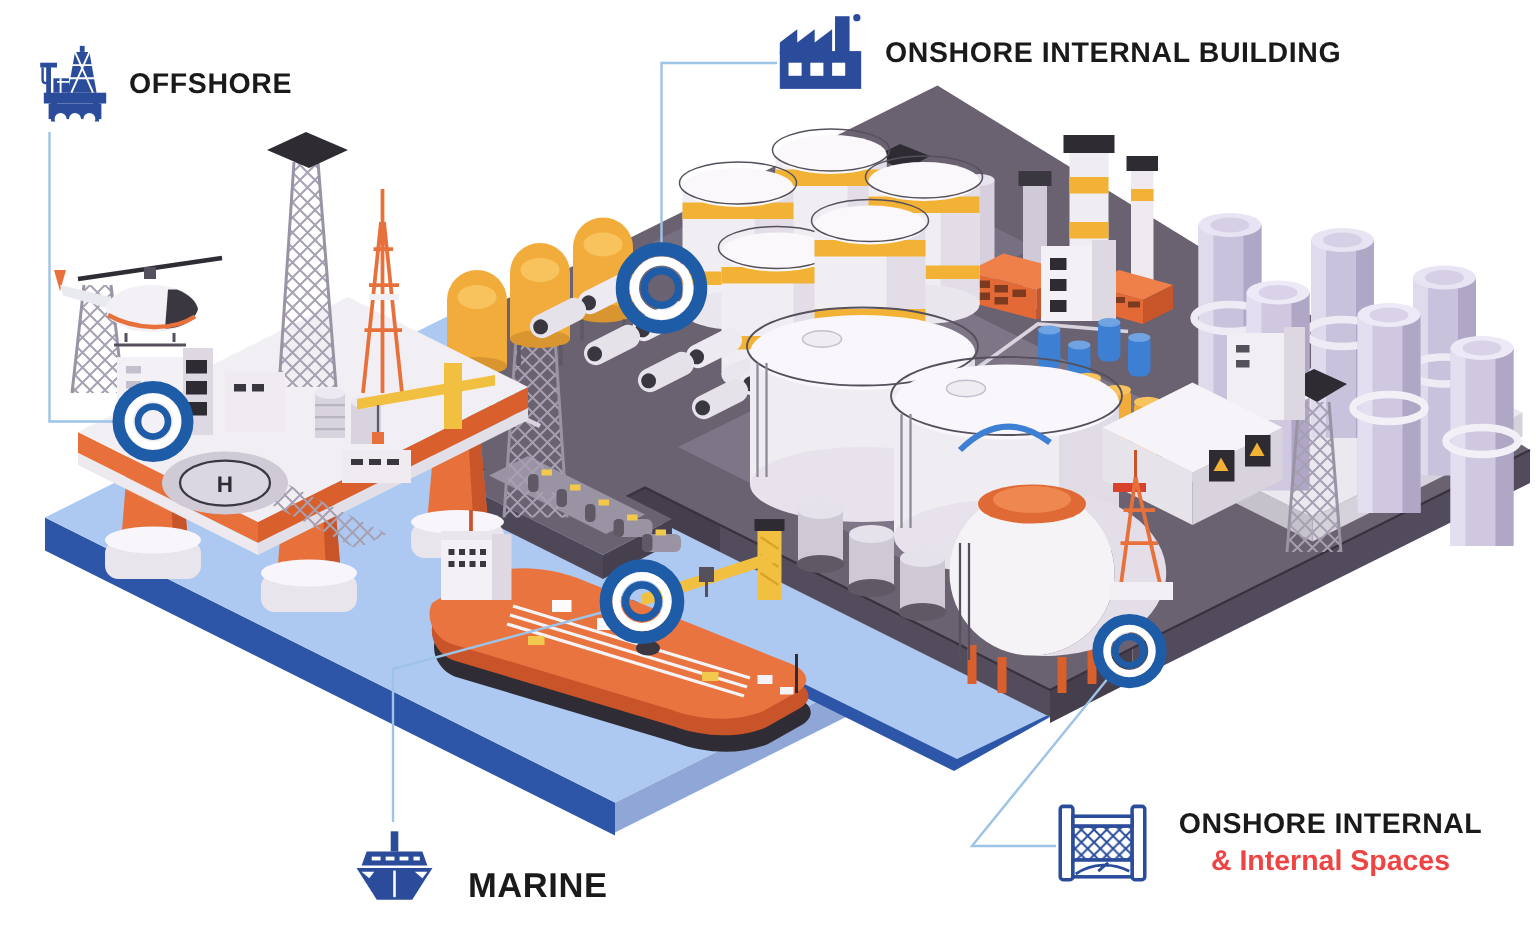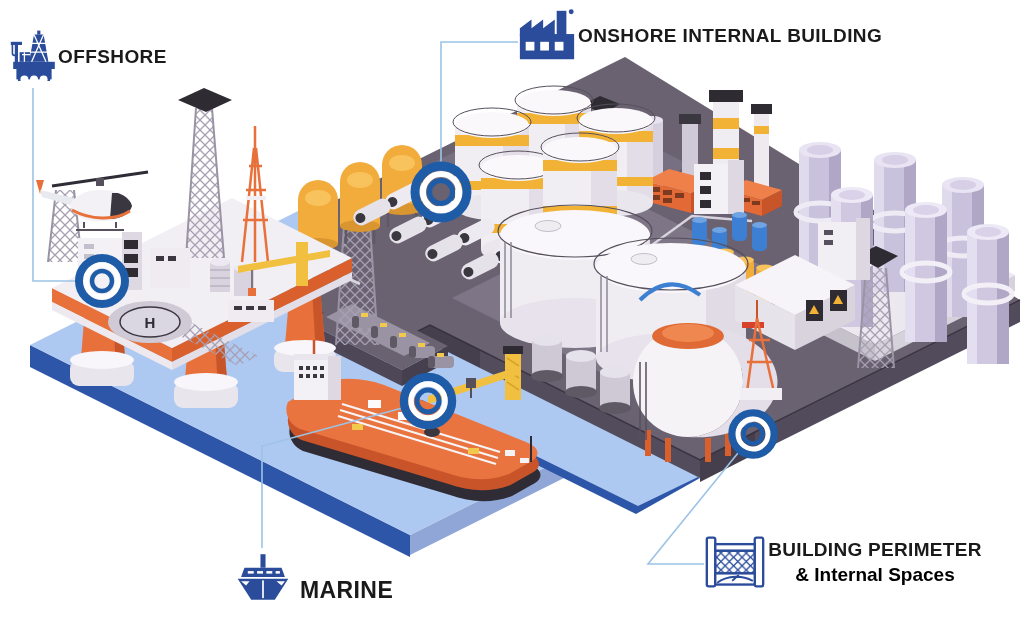--- a/index.html
+++ b/index.html
@@ -1,30 +1,30 @@
 <!DOCTYPE html>
 <html><head>
 <meta charset="utf-8">
 <style>
   html,body{margin:0;padding:0;background:#ffffff;}
   .stage{position:relative;width:1024px;height:618px;background:#ffffff;overflow:hidden;
          font-family:"Liberation Sans","DejaVu Sans",sans-serif;}
   .stage svg.scene{position:absolute;left:0;top:0;}
-  .callout{position:absolute;display:flex;align-items:center;}
+  .callout{position:absolute;display:flex;gap:12px;align-items:center;}
   .callout .txt{font-weight:700;color:#1a1a1a;letter-spacing:.4px;white-space:nowrap;}
-  .co-offshore{left:10px;top:28px;justify-content:flex-end;}
+  .co-offshore{left:26px;top:28px;justify-content:flex-end;}
   .co-offshore .txt{font-size:19px;}
   .co-onshore{left:516px;top:8px;}
   .co-onshore .txt{font-size:19px;}
   .co-marine{left:236px;top:546px;align-items:flex-end;}
   .co-marine .txt{font-size:23px;padding-bottom:4px;margin-left:10px;}
   .co-perimeter{left:704px;top:530px;align-items:center;}
   .co-perimeter .txtblock{width:218px;text-align:center;}
   .co-perimeter .l1{font-size:19px;font-weight:700;color:#1a1a1a;letter-spacing:.3px;}
-  .co-perimeter .l2{font-size:19px;font-weight:700;color:#000000;margin-top:3px;}
+  .co-perimeter .l2{font-size:19px;font-weight:700;color:#ef4444;margin-top:3px;}
 </style>
 </head>
 <body>
 
 <div class="stage">
 
 <svg class="scene" width="1024" height="618" viewBox="0 0 1024 618">
   <defs>
     <pattern id="lat" width="10" height="10" patternUnits="userSpaceOnUse">
       <path d="M0,10 L10,0 M0,0 L10,10" stroke="#A6A0B2" stroke-width="1.3" fill="none"></path>
@@ -618,18 +618,18 @@
     <g stroke="#2B4C9B" stroke-width="2.5" fill="#FFFFFF">
       <rect x="3" y="6" width="9" height="52" rx="2"></rect>
       <rect x="54" y="6" width="9" height="52" rx="2"></rect>
       <rect x="12" y="13" width="42" height="7"></rect>
       <rect x="12" y="44" width="42" height="12"></rect>
     </g>
     <rect x="12" y="20" width="42" height="24" fill="url(#mesh)" stroke="#2B4C9B" stroke-width="2"></rect>
     <path d="M14,54 C26,46 40,46 52,52 M30,52 L37,46" stroke="#2B4C9B" stroke-width="2" fill="none"></path>
   </svg>
   <div class="txtblock">
-    <div class="l1">BUILDING PERIMETER</div>
+    <div class="l1">ONSHORE INTERNAL</div>
     <div class="l2">&amp; Internal Spaces</div>
   </div>
 </div>
 
 </div>
 
 </body></html>

